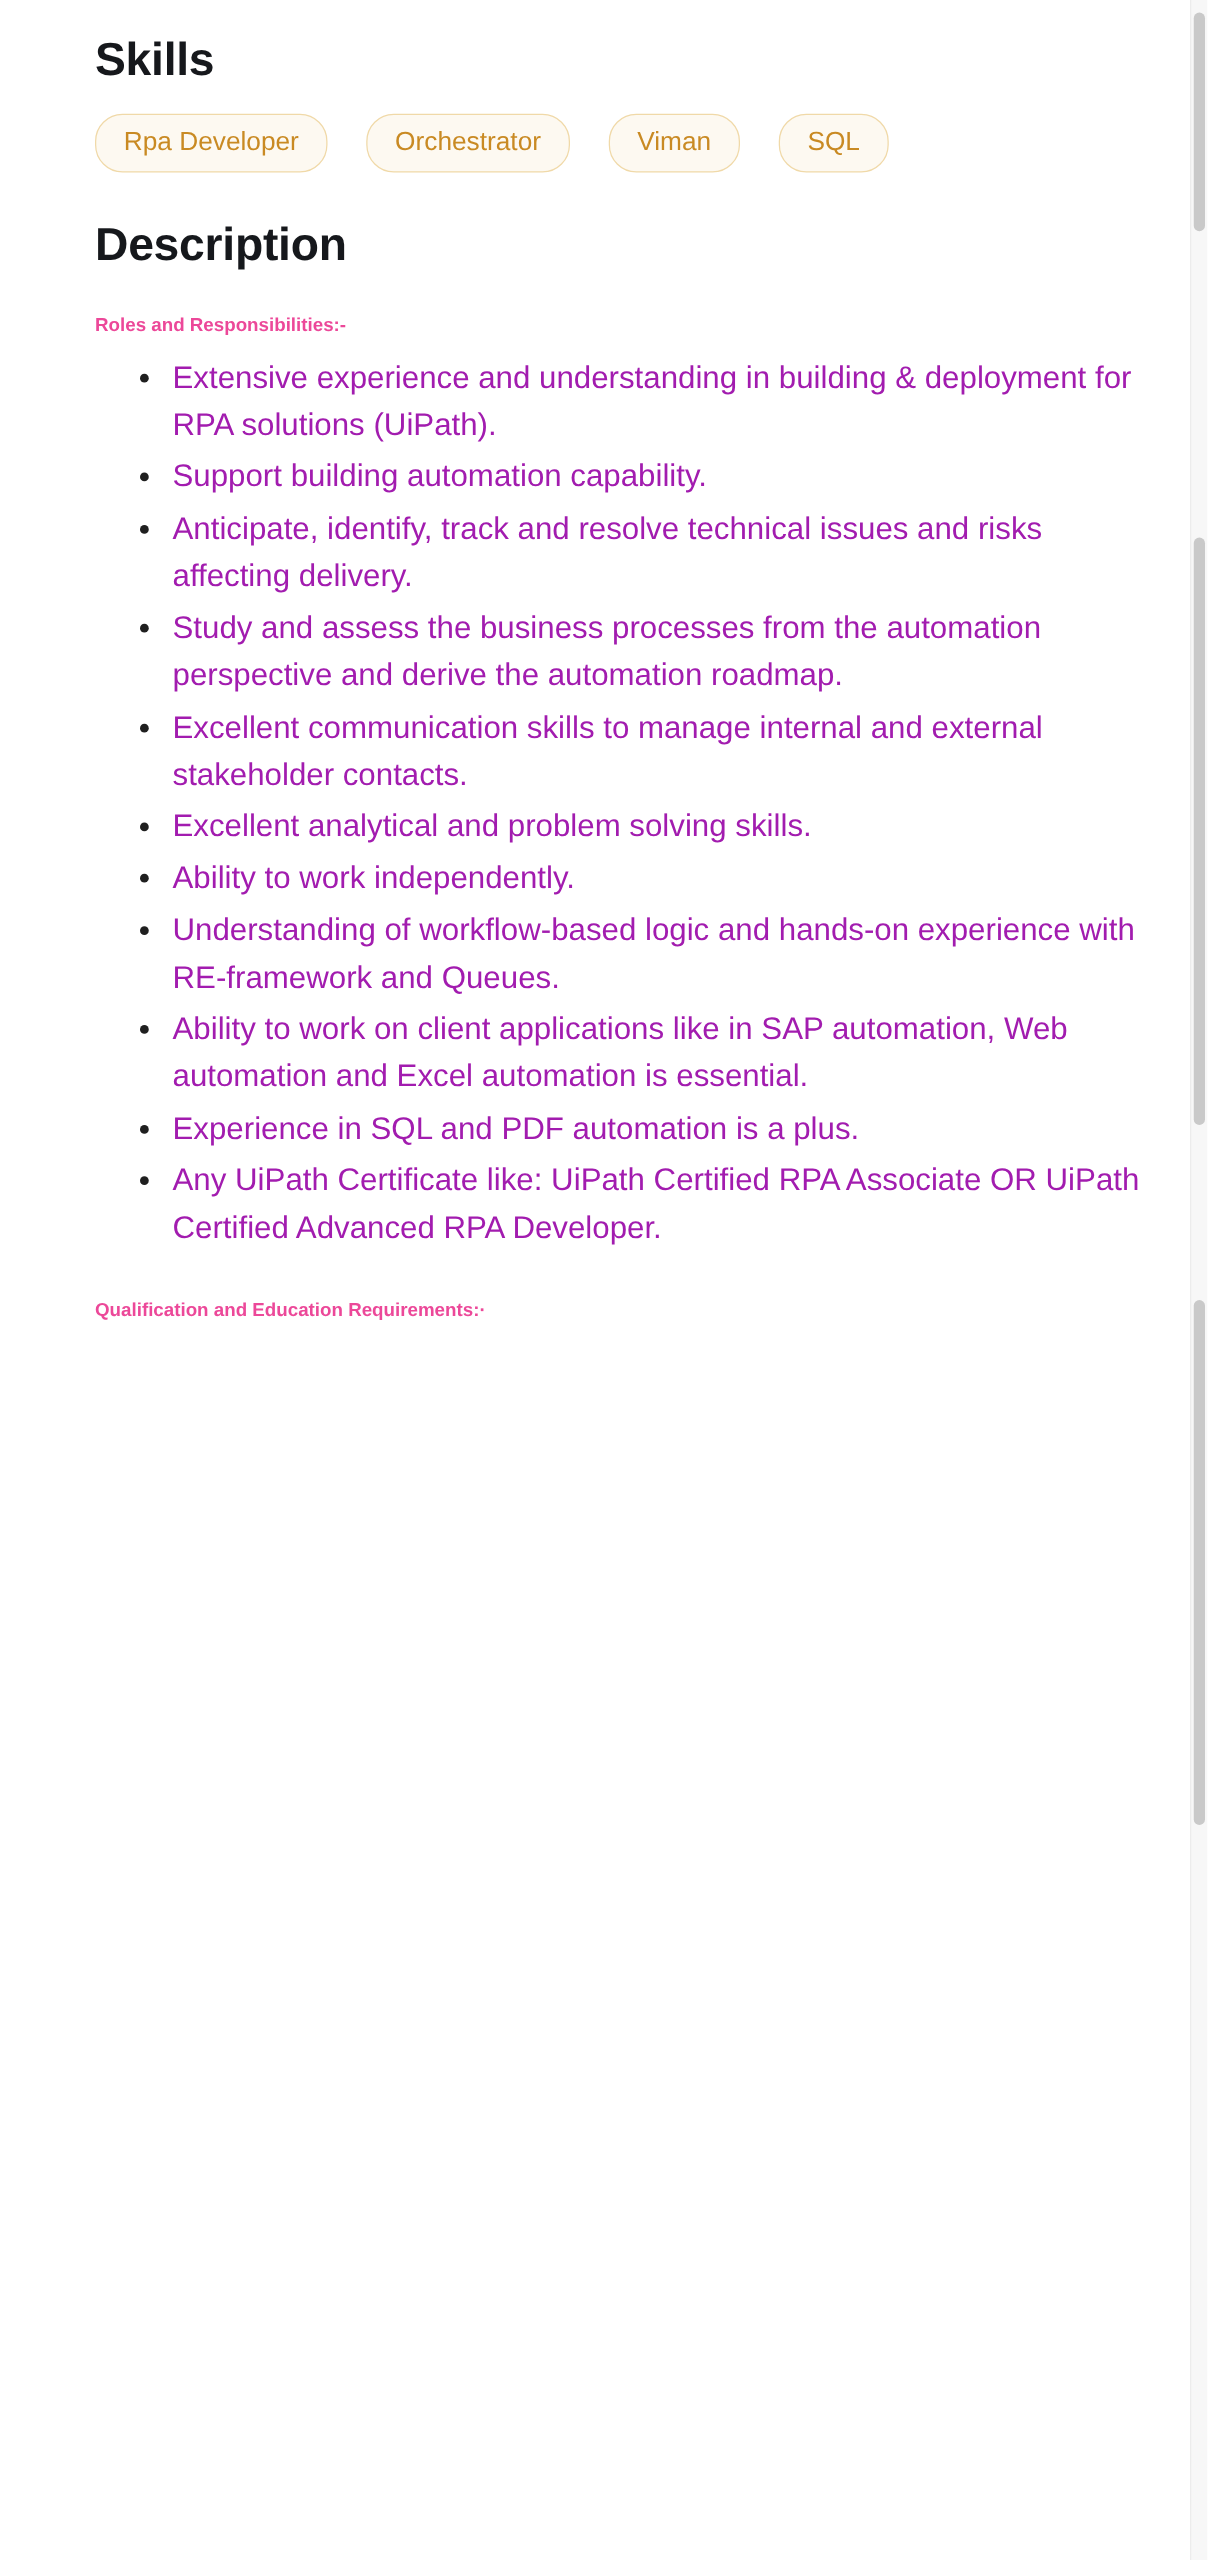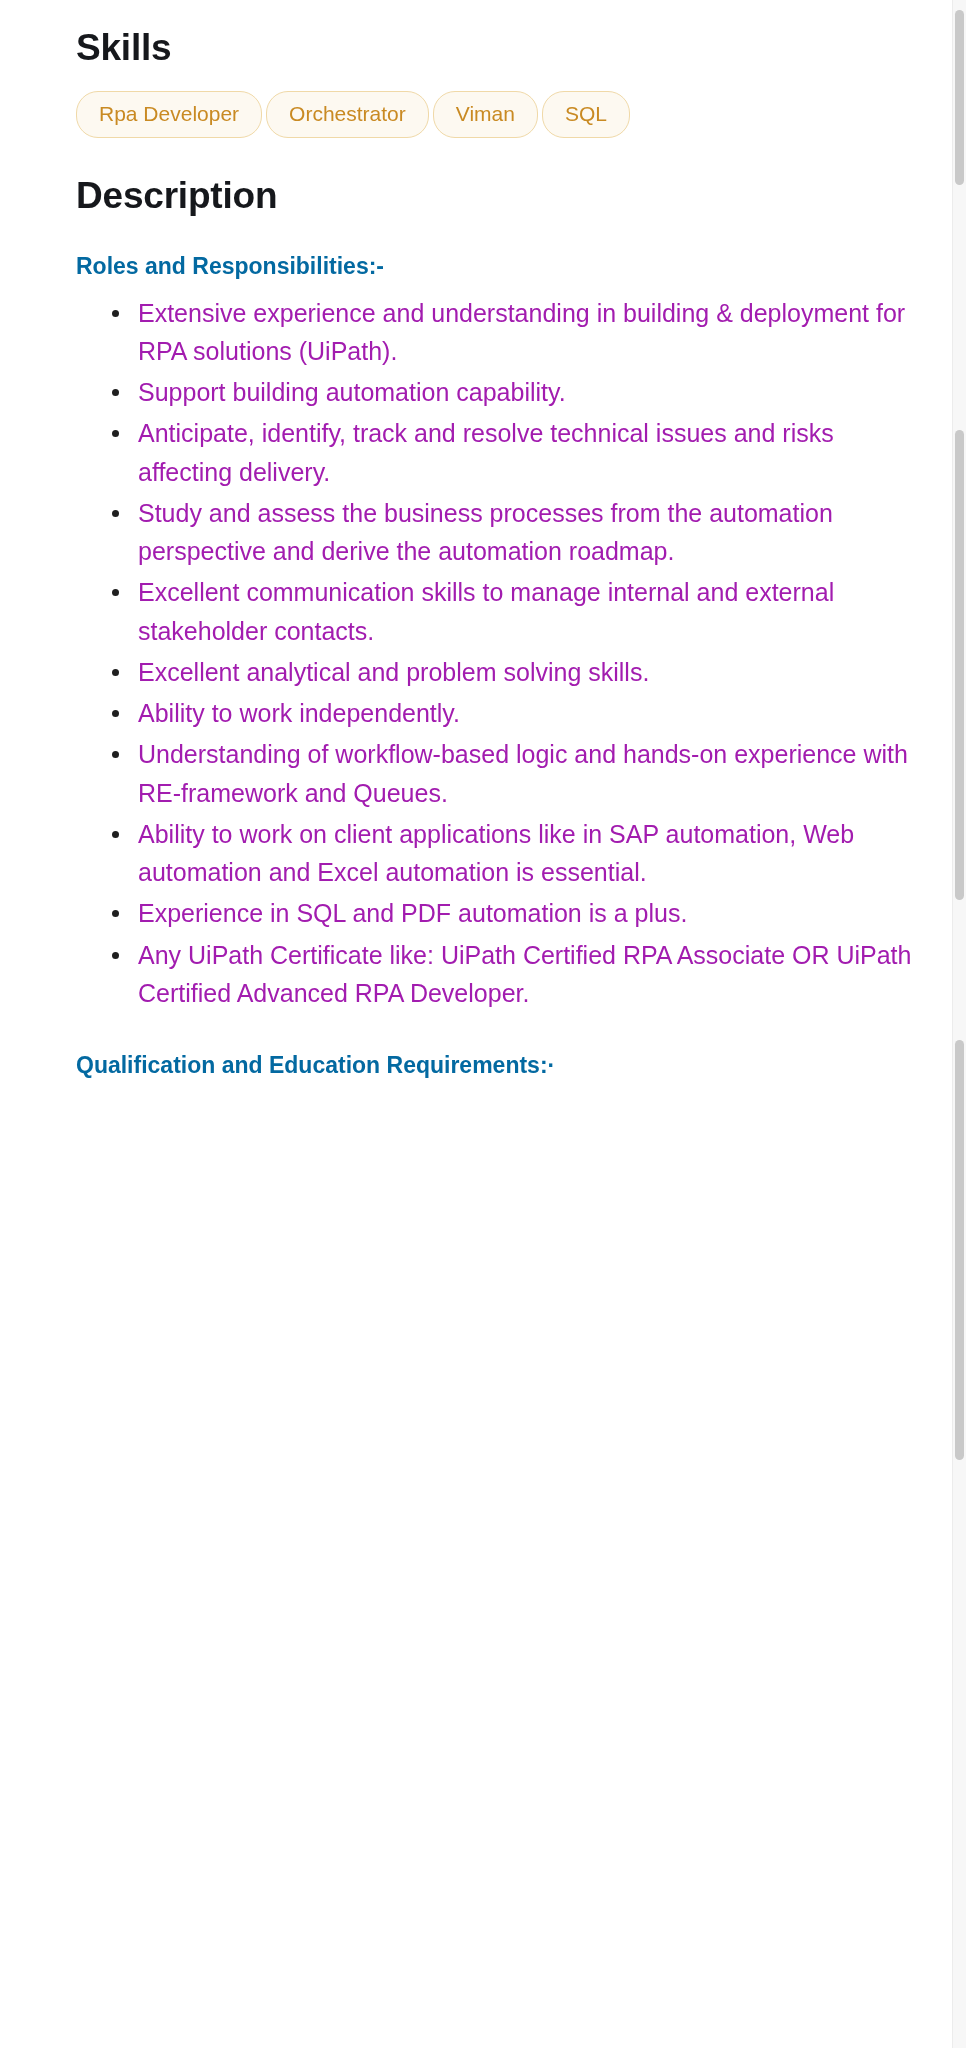--- a/index.html
+++ b/index.html
@@ -37,40 +37,40 @@
     line-height: 1.1;
   }
   .section-title.description {
     margin-top: 38px;
     margin-bottom: 34px;
   }
   
   .skills-row {
     display: flex;
     flex-wrap: wrap;
-    gap: 4px;
+    gap: 31px;
     margin-bottom: 4px;
   }
   .skill-chip {
     border: 1px solid #f0d9a8;
     background: #fdf9f1;
     color: #c98a23;
     border-radius: 22px;
     padding: 9px 22px 11px 22px;
     font-size: 21px;
     line-height: 1.2;
     white-space: nowrap;
     cursor: default;
   }
   
   .desc-block { margin: 0; }
   .desc-heading {
-    font-size: 23px;
+    font-size: 15px;
     font-weight: 700;
-    color: #0369a1;
+    color: #ec4899;
     margin: 0 0 12px 0;
     line-height: 1.35;
   }
   .desc-heading.spaced { margin-top: 38px; }
   ul.bullets {
     margin: 0 0 0 0;
     padding: 0 0 0 62px;
     list-style: none;
   }
   ul.bullets li {

